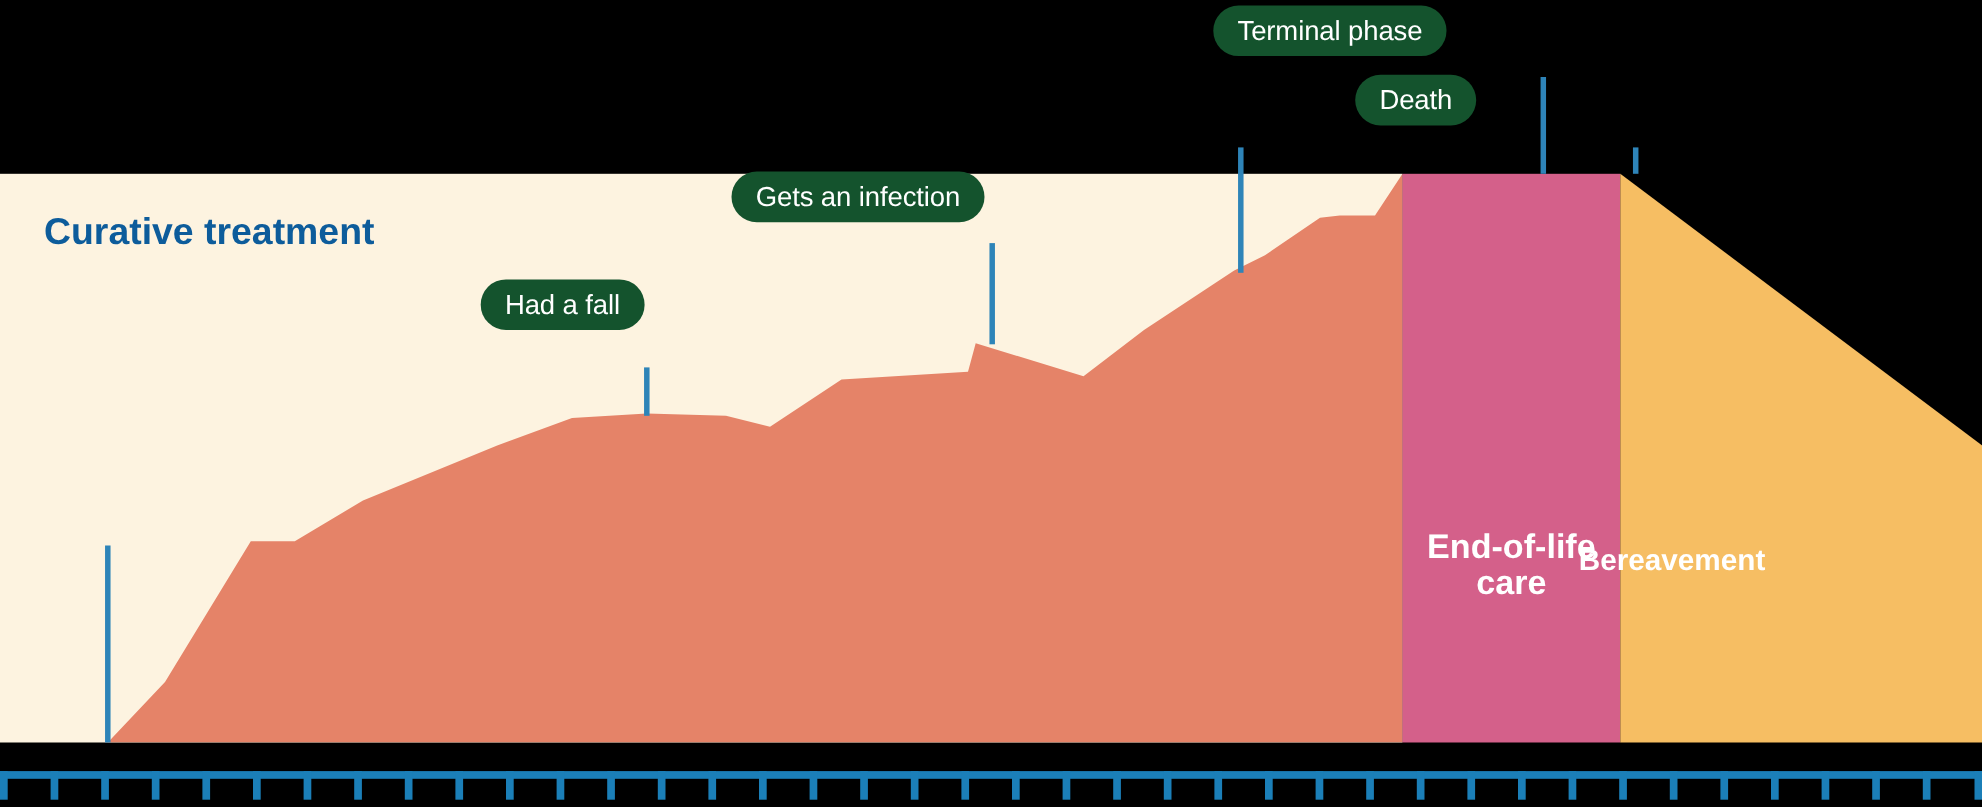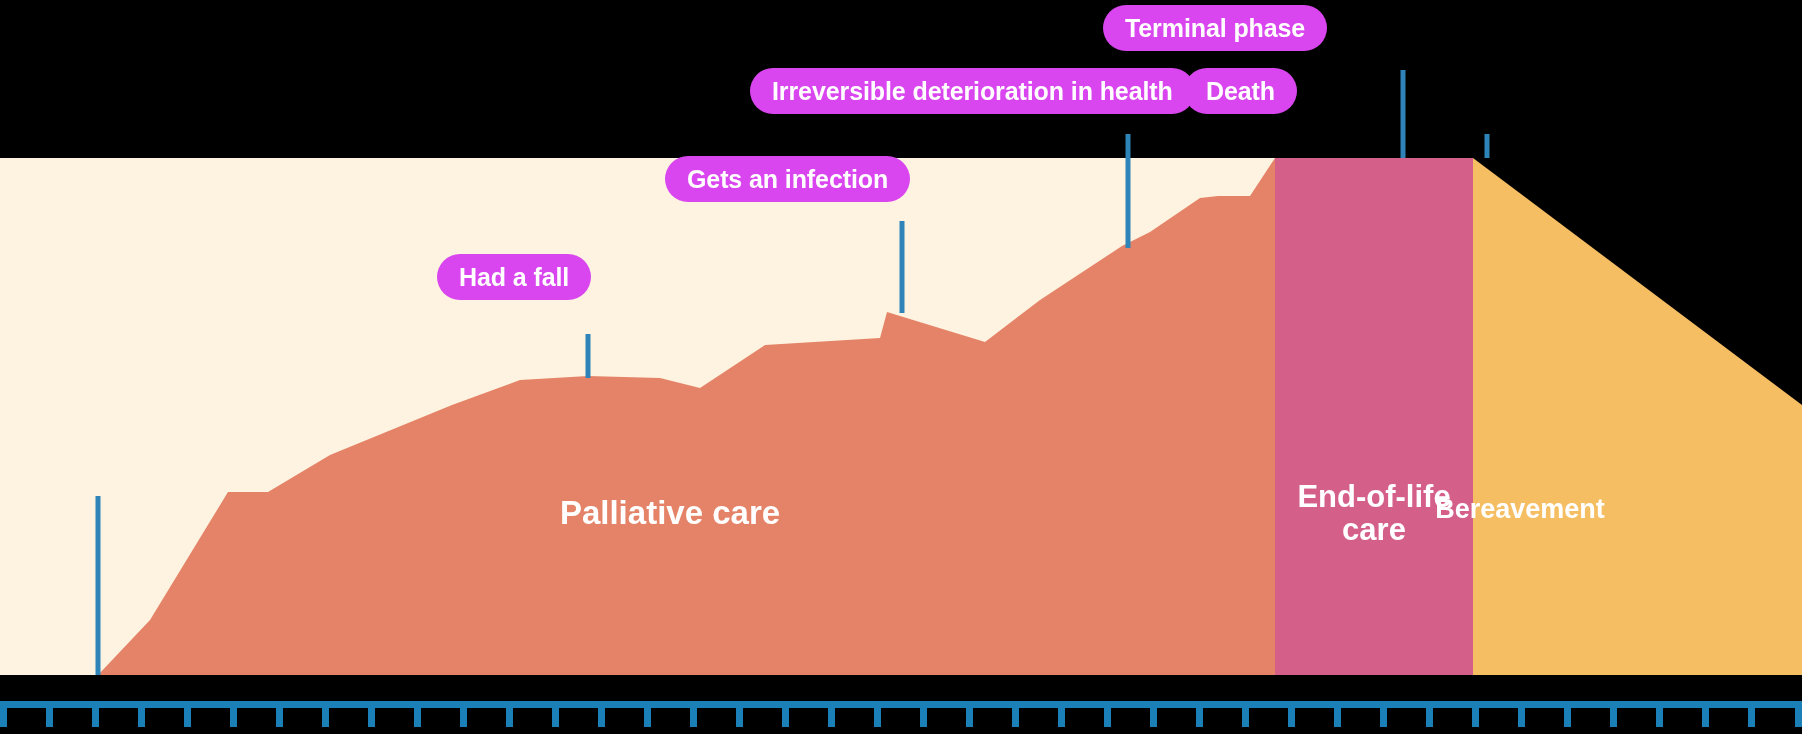--- a/index.html
+++ b/index.html
@@ -2,25 +2,25 @@
 <html><head>
 <meta charset="utf-8">
 <style>
   html,body{margin:0;padding:0;background:#000;}
   body{width:1802px;height:734px;overflow:hidden;font-family:"Liberation Sans",sans-serif;}
   #stage{position:relative;width:1802px;height:734px;background:#000;}
   #chart-svg{position:absolute;left:0;top:0;width:1802px;height:734px;display:block;}
 
   .pill{
     position:absolute;
-    background:#d946ef;
+    background:#14532d;
     color:#ffffff;
     border-radius:999px;
     display:flex;align-items:center;justify-content:center;
-    font-weight:bold;
+    font-weight:normal;
     white-space:nowrap;
     box-sizing:border-box;
     letter-spacing:-0.1px;
   }
   .pill-lg{font-size:25px;height:46px;padding:0 22px;}
 
   .band-label{
     position:absolute;
     color:#ffffff;
     font-weight:bold;
@@ -112,32 +112,31 @@
         <rect x="1564" y="701" width="7" height="26"></rect>
         <rect x="1610" y="701" width="7" height="26"></rect>
         <rect x="1656" y="701" width="7" height="26"></rect>
         <rect x="1702" y="701" width="7" height="26"></rect>
         <rect x="1748" y="701" width="7" height="26"></rect>
         <rect x="1795" y="701" width="7" height="26"></rect>
       </g>
     </g>
   </svg>
 
+  <div id="label-curative">Curative treatment</div>
 
-  <div class="band-label" id="label-palliative">Palliative care</div>
 
   <div class="band-label" id="label-eol">End-of-life
 care</div>
 
   <div class="band-label" id="label-bereavement">Bereavement</div>
 
 
   <div class="pill pill-lg" style="left:437px; top:254px;text-align:center;">Had a fall</div>
 
   <div class="pill pill-lg" style="left:665px; top:156px;">Gets an infection</div>
 
-  <div class="pill pill-lg" style="left:750px; top:68px;">Irreversible deterioration in health</div>
 
   <div class="pill pill-lg" style="left:1103px; top:5px;">Terminal phase</div>
 
-  <div class="pill pill-lg" style="left:1184px; top:68px;">Death</div>
+  <div class="pill pill-lg" style="left:1232px; top:68px;">Death</div>
 
 </div>
 
 </body></html>

